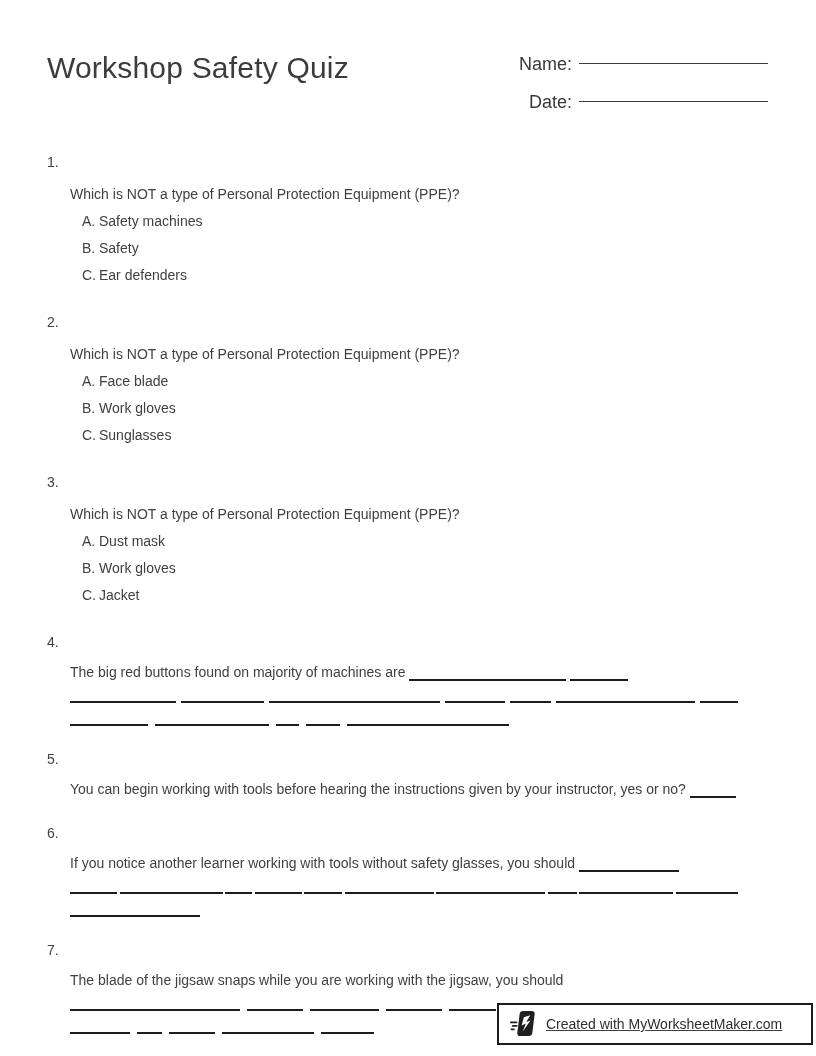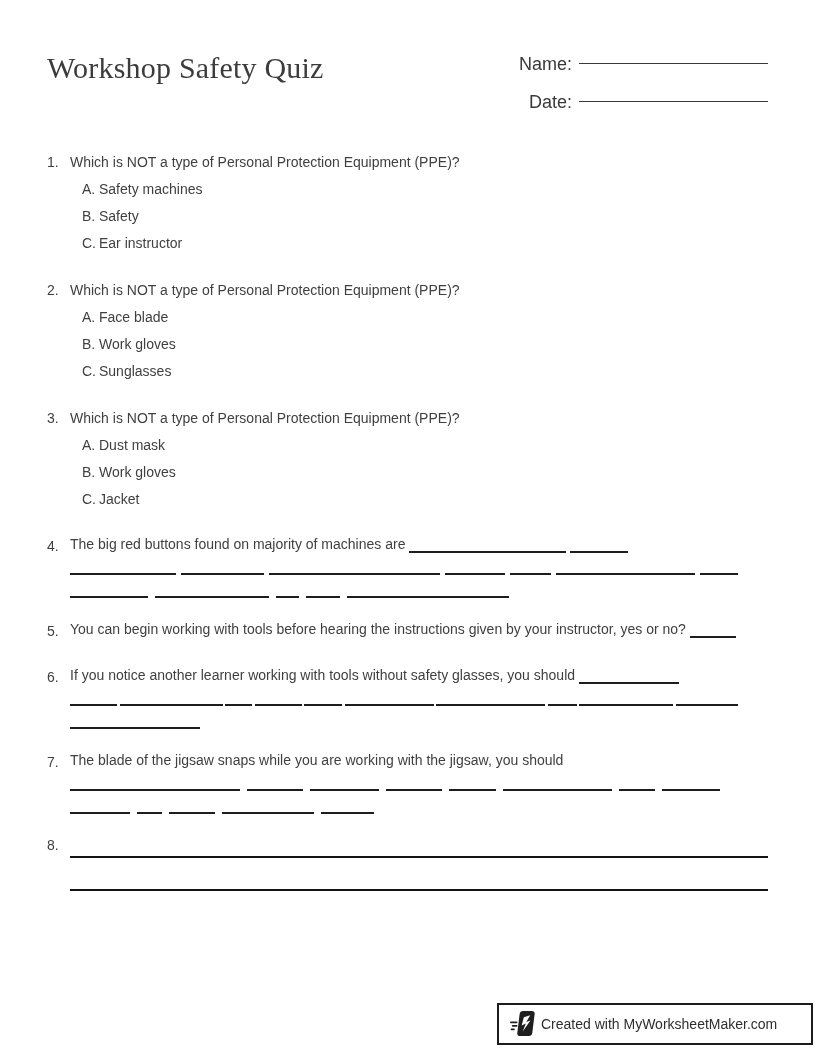--- a/index.html
+++ b/index.html
@@ -18,21 +18,20 @@
     align-items:flex-start;
     padding:51px 48px 0 47px;
   }
   .title{
     margin:0;
     font-size:30px;
     font-weight:400;
     line-height:34px;
     color:#3c3c3c;
     letter-spacing:0.2px;
-    font-family:Liberation Serif, serif;
   }
   .hfields{width:258px;}
   .hfield{
     display:flex;
     align-items:center;
     height:26px;
   }
   .hfield + .hfield{margin-top:12px;}
   .hlabel{
     width:62px;
@@ -60,20 +59,21 @@
     flex:0 0 23px;
     font-size:14px;
     line-height:27px;
     color:#3f3f3f;
   }
   .q-content{flex:1;min-width:0;}
   .q-text{
     font-size:14px;
     line-height:27px;
     color:#3f3f3f;
+    margin-top:32px;
   }
   .q-text.fill{
     line-height:23px;
     max-width:668px;
     text-align:justify;
   }
   .option{
     display:flex;
     margin-left:12px;
     font-size:14px;
@@ -112,21 +112,22 @@
   .credit{
     position:absolute;
     left:497px;top:1003px;
     width:316px;height:42px;
     box-sizing:border-box;
     border:2px solid #1c1c1c;
     background:#fff;
     display:flex;
     align-items:center;
     padding:0 11px;
-    gap:4px;
+    gap:9px;
+    text-decoration:underline;
   }
   .credit-text{
     font-size:14px;
     color:#2e2e2e;
     white-space:nowrap;
   }
   .logo{flex:0 0 auto;display:block;}
 </style>
 </head>
 <body>
@@ -155,21 +156,21 @@
           <div class="option">
             <span class="opt-letter">A.</span>
             <span class="opt-text">Safety machines</span>
           </div>
           <div class="option">
             <span class="opt-letter">B.</span>
             <span class="opt-text">Safety</span>
           </div>
           <div class="option">
             <span class="opt-letter">C.</span>
-            <span class="opt-text">Ear instructor</span>
+            <span class="opt-text">Ear defenders</span>
           </div>
         </div>
       </div>
       <div class="question">
         <div class="q-num">2.</div>
         <div class="q-content">
           <div class="q-text">Which is NOT a type of Personal Protection Equipment (PPE)?</div>
           <div class="option">
             <span class="opt-letter">A.</span>
             <span class="opt-text">Face blade</span>

